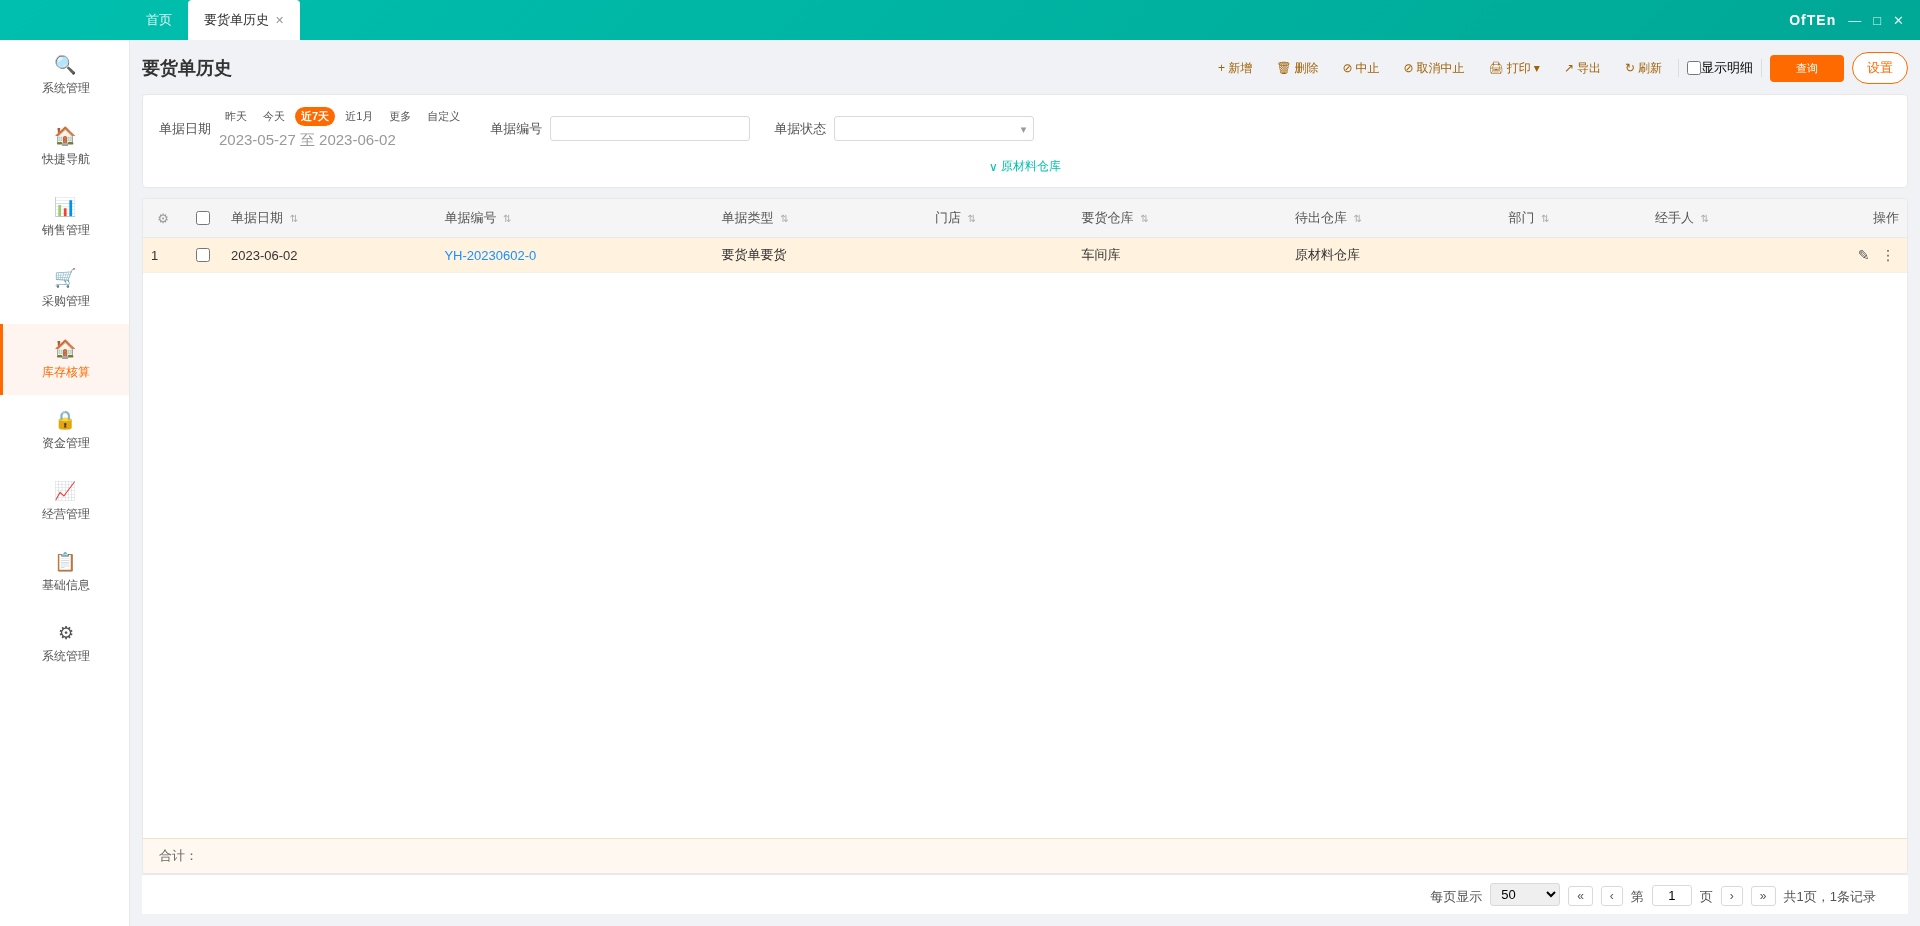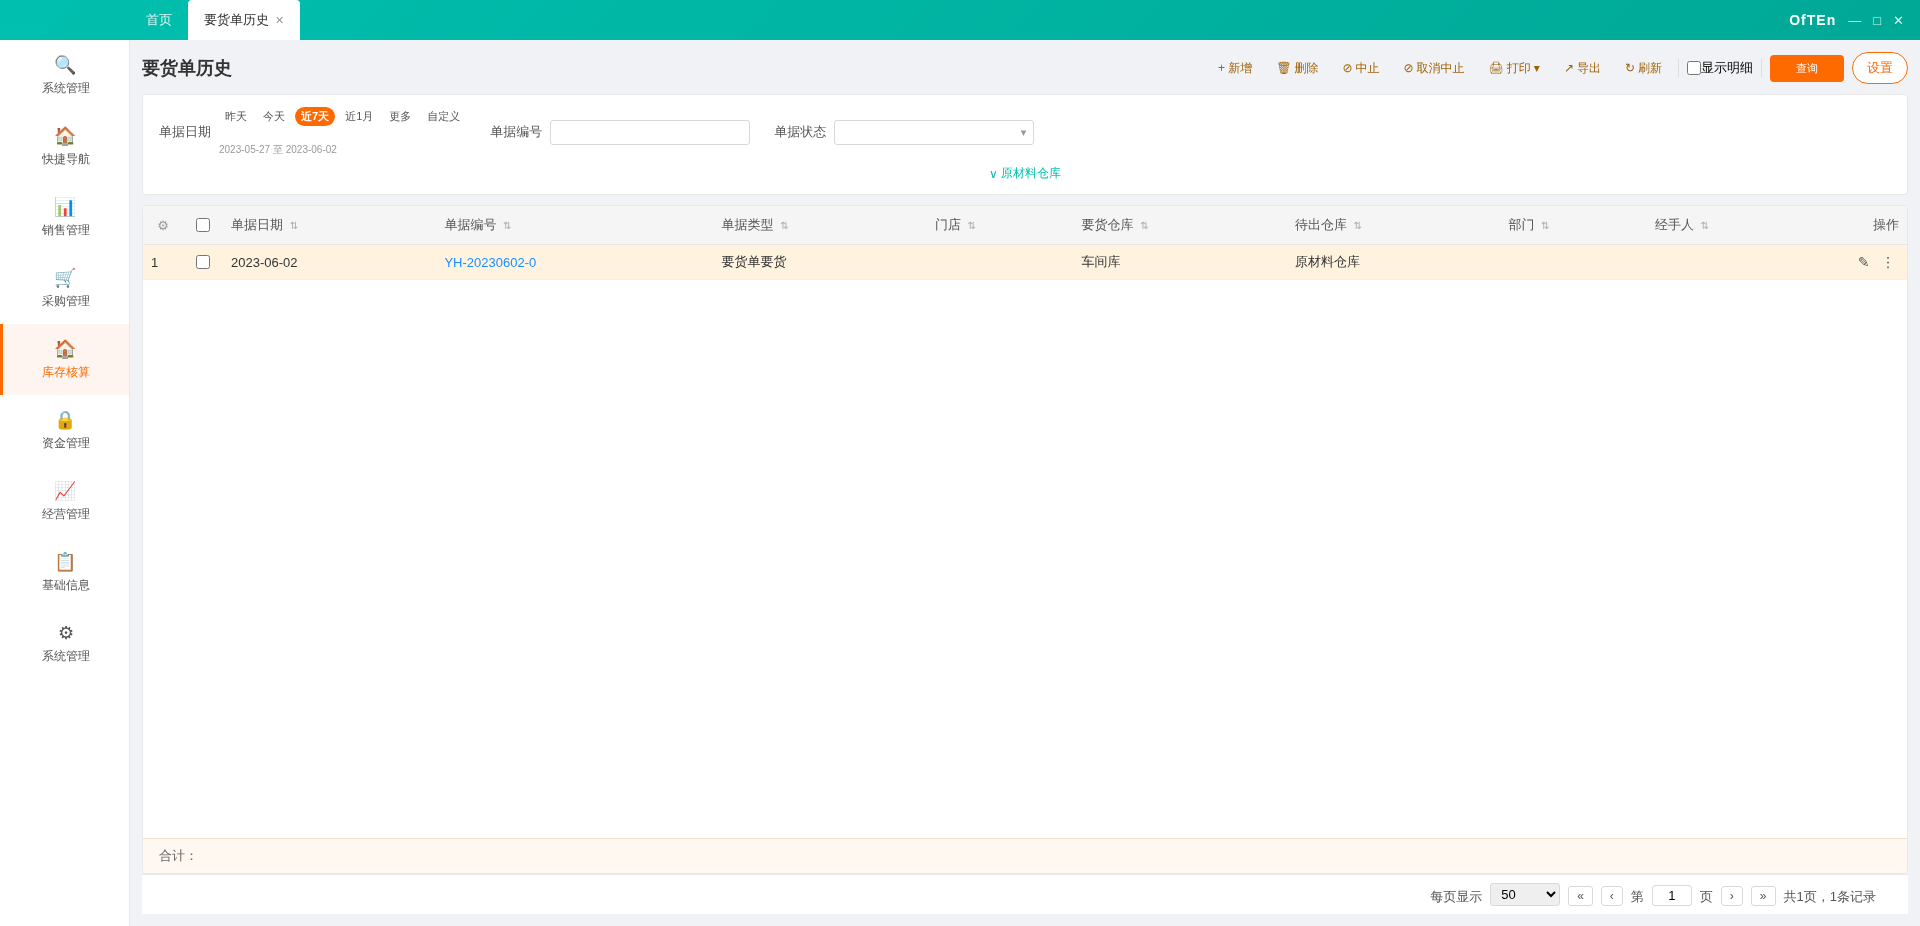--- a/index.html
+++ b/index.html
@@ -178,23 +178,23 @@
       border: none;
       background: transparent;
       color: #555;
     }
     .date-btn.active {
       background: #ff6a00;
       color: white;
       font-weight: bold;
     }
     .date-range-text {
-      font-size: 10px;
+      font-size: 15px;
       color: #999;
-      margin-top: 17px;
+      margin-top: 5px;
     }
     .filter-input {
       border: 1px solid #d9d9d9;
       border-radius: 3px;
       padding: 4px 8px;
       font-size: 13px;
       width: 200px;
       outline: none;
     }
     .filter-select {

